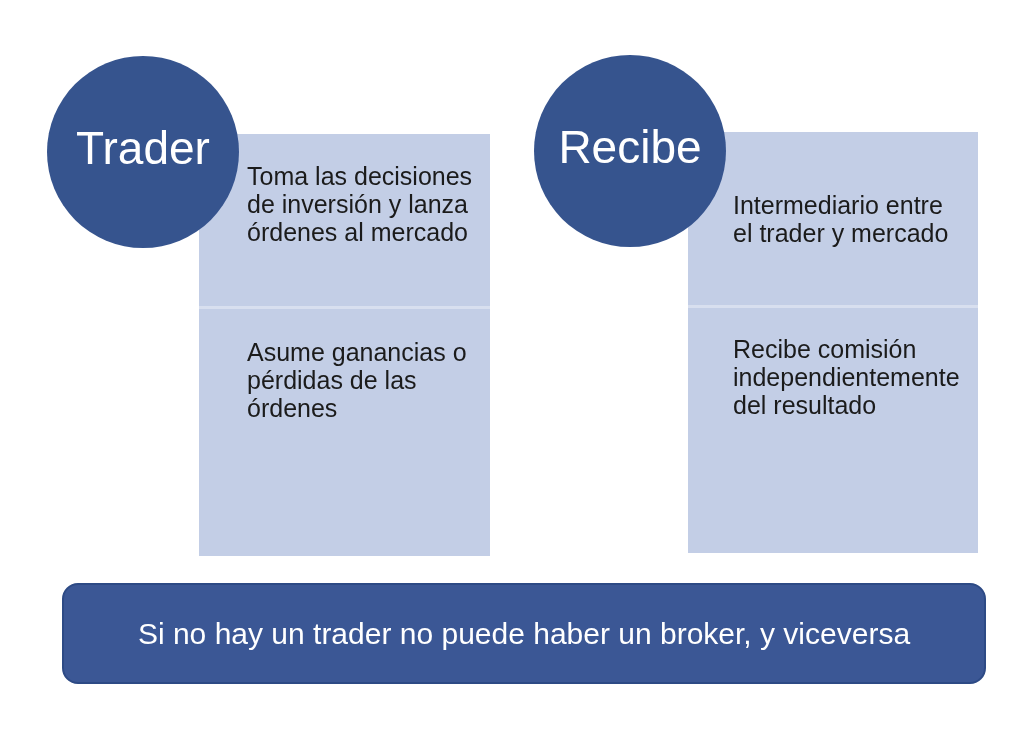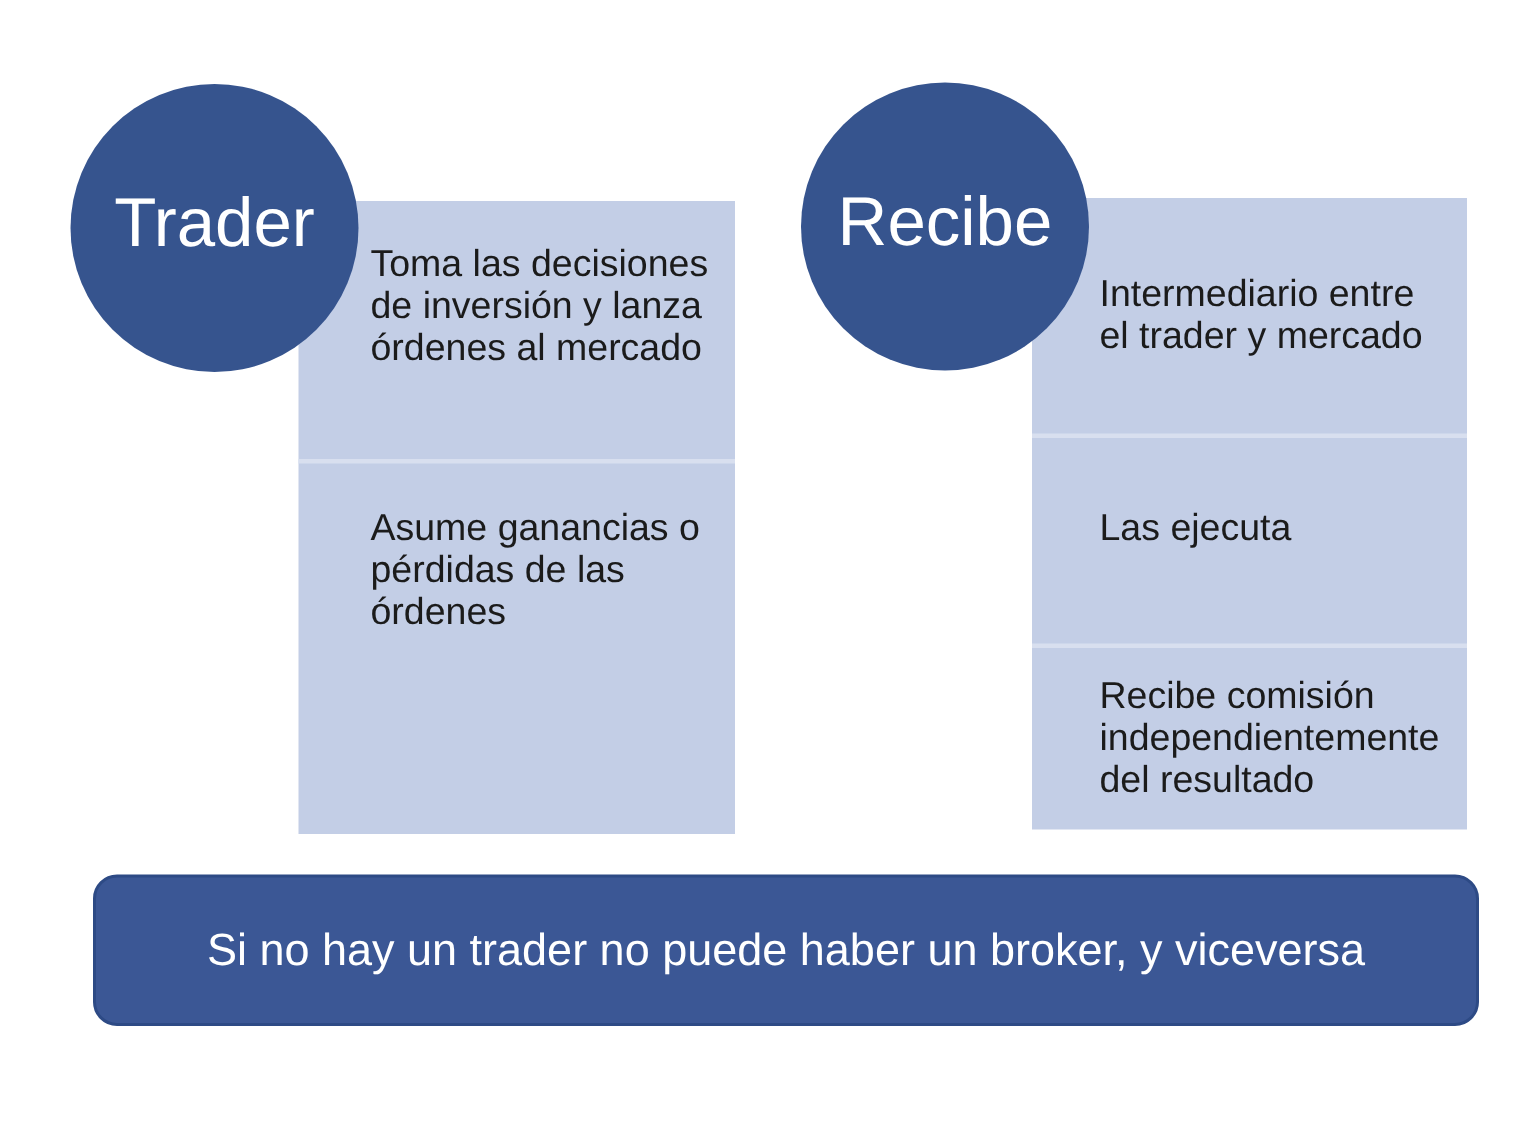--- a/index.html
+++ b/index.html
@@ -113,23 +113,20 @@
   <div class="circle circle-trader">
     <span class="circle-title">Trader</span>
   </div>
 
   <div class="panel panel-broker">
     <div class="row">
       <span class="row-text">Intermediario entre
 el trader y mercado</span>
     </div>
     <div class="row">
-      <span class="row-text">Las ejecuta</span>
-    </div>
-    <div class="row">
       <span class="row-text">Recibe comisión
 independientemente
 del resultado</span>
     </div>
   </div>
   <div class="circle circle-broker">
     <span class="circle-title">Recibe</span>
   </div>
 
   <div class="banner">

